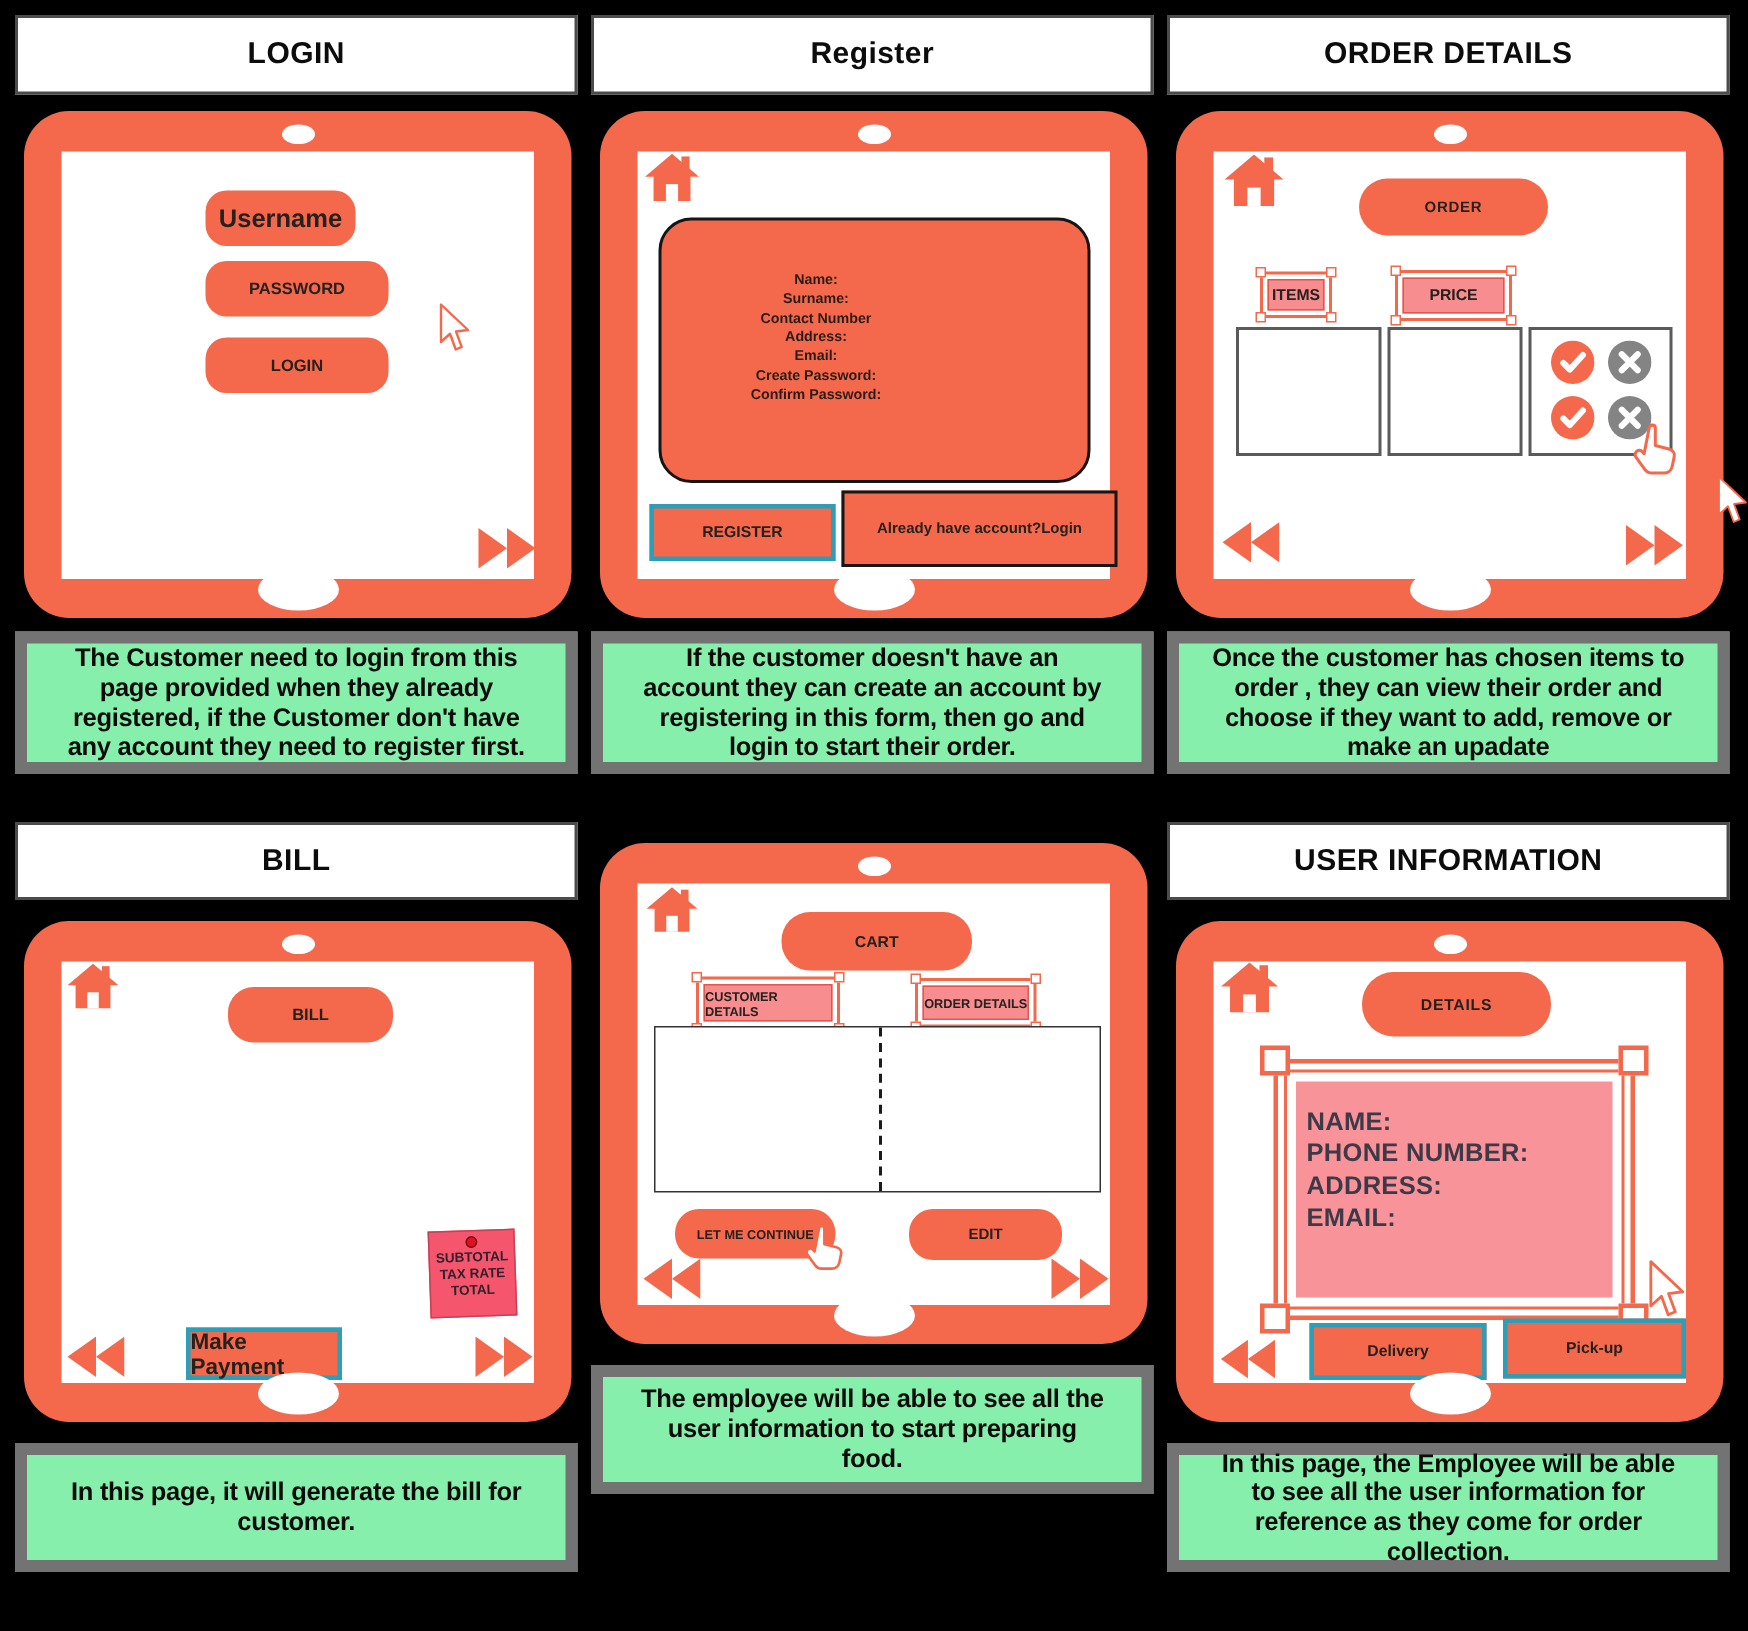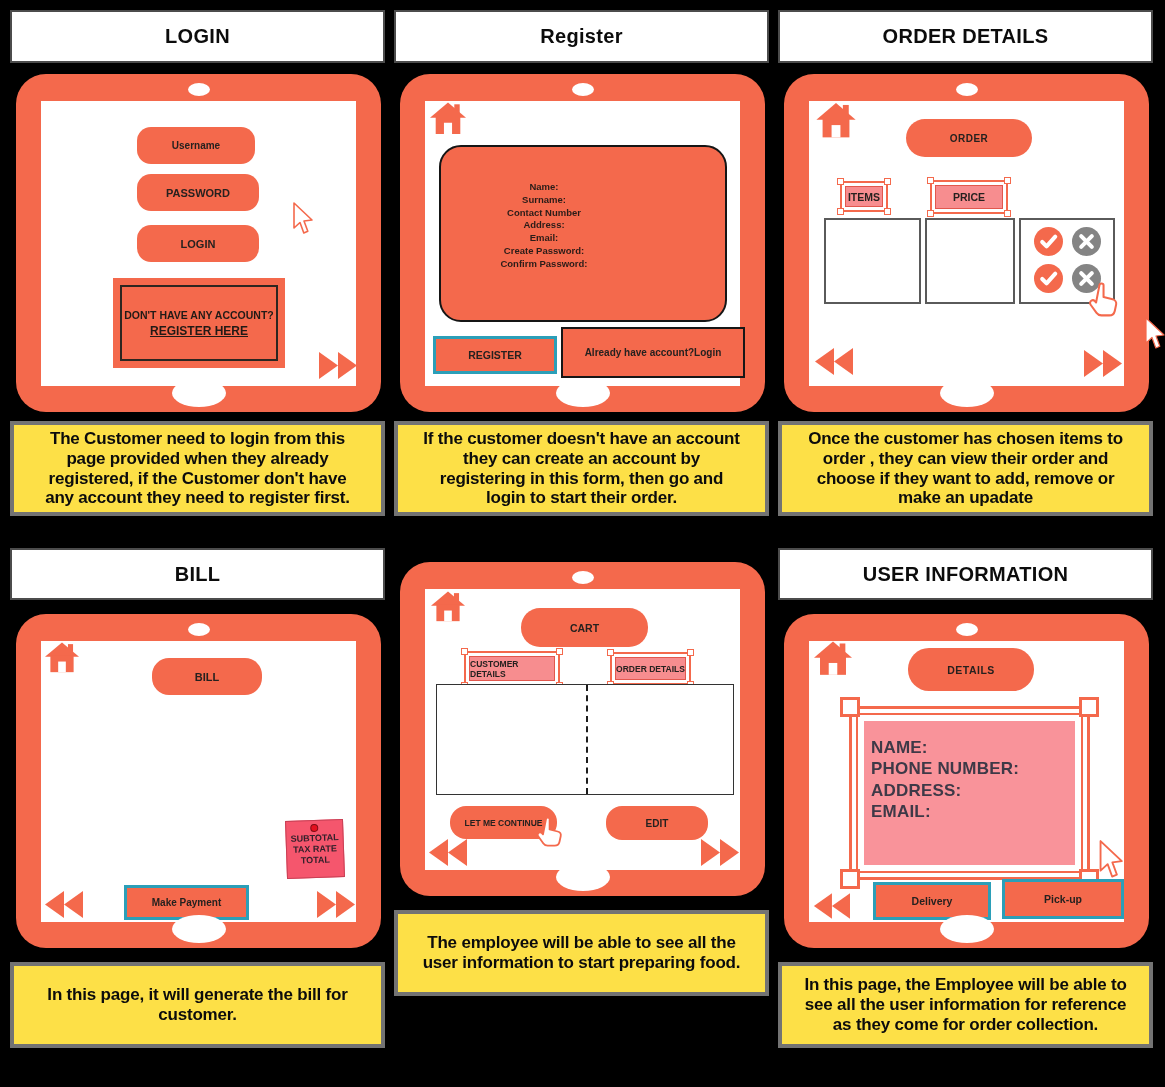--- a/index.html
+++ b/index.html
@@ -10,21 +10,21 @@
   .srow.second { margin-top:32px; }
   .scol { width:375px; display:flex; flex-direction:column; }
 
   .title-box { height:53px; background:#fff; border:2px solid #4c4c4c; display:flex; align-items:center; justify-content:center; }
   .srow.second .title-box { height:52px; }
   .title-box span { font-size:20px; font-weight:800; color:#0c0c0c; letter-spacing:.3px; }
 
   .panel-cell { position:relative; height:342px; margin-top:7px; }
   .srow.second .panel-cell { height:338px; margin-top:10px; }
 
-  .caption-box { height:95px; margin-top:9px; background:#fde047; border:4px solid #737373; display:flex; align-items:center; justify-content:center; padding:4px 22px; }
+  .caption-box { height:95px; margin-top:9px; background:#86efac; border:8px solid #737373; display:flex; align-items:center; justify-content:center; padding:4px 22px; }
   .srow.second .caption-box { height:86px; margin-top:14px; }
   .caption-box p { font-size:17px; font-weight:700; color:#0c0c0c; text-align:center; line-height:1.16; letter-spacing:-.2px; }
 
   
   .tablet { position:absolute; left:6px; right:4px; top:4px; bottom:0; background:#f4694c; border-radius:30px; }
   .cam { position:absolute; top:9px; left:50%; transform:translateX(-50%); width:22px; height:13px; background:#fff; border-radius:50%; }
   .homebtn { position:absolute; bottom:5px; left:50%; transform:translateX(-50%); width:54px; height:28px; background:#fff; border-radius:50%; }
   .screen { position:absolute; left:25px; right:25px; top:27px; bottom:26px; background:#fff; }
 
   .pill { position:absolute; background:#f4694c; border-radius:18px; display:flex; align-items:center; justify-content:center; font-weight:700; color:#26211f; }
@@ -81,29 +81,23 @@
   <div class="srow">
 
     <div class="scol">
       <div class="title-box">
         <span>LOGIN</span>
       </div>
       <div class="panel-cell">
         <div class="tablet">
           <div class="cam"></div>
           <div class="screen">
-            <div class="pill" style="left:96px;top:26px;width:118px;height:37px;border-radius:14px;font-size:10px;">Username</div>
+            <div class="pill" style="left:96px;top:26px;width:100px;height:37px;border-radius:14px;font-size:17px;">Username</div>
             <div class="pill" style="left:96px;top:73px;width:122px;height:37px;border-radius:14px;font-size:11px;">PASSWORD</div>
             <div class="pill" style="left:96px;top:124px;width:122px;height:37px;border-radius:14px;font-size:11px;">LOGIN</div>
-            <div class="reg-box">
-              <div class="inner">
-                <div class="reg-line1">DON'T HAVE ANY ACCOUNT?</div>
-                <div class="reg-line2">REGISTER HERE</div>
-              </div>
-            </div>
             <span class="icon" style="left:250px;top:100px;">
               <svg width="22" height="36" viewBox="0 0 22 34">
                   <path d="M3 1 L3 26 L9 20.5 L12.8 31 L16.8 29.3 L13 19 L21 18 Z" fill="#fff" stroke="#f4694c" stroke-width="1.6" stroke-linejoin="round"></path>
                 </svg>
             </span>
             <span class="icon" style="left:277px;top:251px;">
               <svg width="40" height="27" viewBox="0 0 38 27">
                   <polygon points="0,0 19,13.5 0,27" fill="#f4694c"></polygon>
                   <polygon points="19,0 38,13.5 19,27" fill="#f4694c"></polygon>
                 </svg>
@@ -270,21 +264,21 @@
             <div class="pill" style="left:111px;top:17px;width:110px;height:37px;border-radius:17px;font-size:11px;">BILL</div>
 
 
             <div class="sticky">
               <div class="pin"></div>
               <div class="s-line">SUBTOTAL</div>
               <div class="s-line">TAX RATE</div>
               <div class="s-line">TOTAL</div>
             </div>
 
-            <div class="wire-btn teal" style="left:83px;top:244px;width:125px;height:35px;font-size:10px;">Make Payment</div>
+            <div class="wire-btn teal" style="left:83px;top:244px;width:104px;height:35px;font-size:15px;">Make Payment</div>
 
             <span class="icon" style="left:2px;top:250px;">
               <svg width="40" height="27" viewBox="0 0 40 27">
                   <polygon points="21,0 2,13.5 21,27" fill="#f4694c"></polygon>
                   <polygon points="40,0 21,13.5 40,27" fill="#f4694c"></polygon>
                 </svg>
             </span>
             <span class="icon" style="left:275px;top:250px;">
               <svg width="40" height="27" viewBox="0 0 38 27">
                   <polygon points="0,0 19,13.5 0,27" fill="#f4694c"></polygon>

